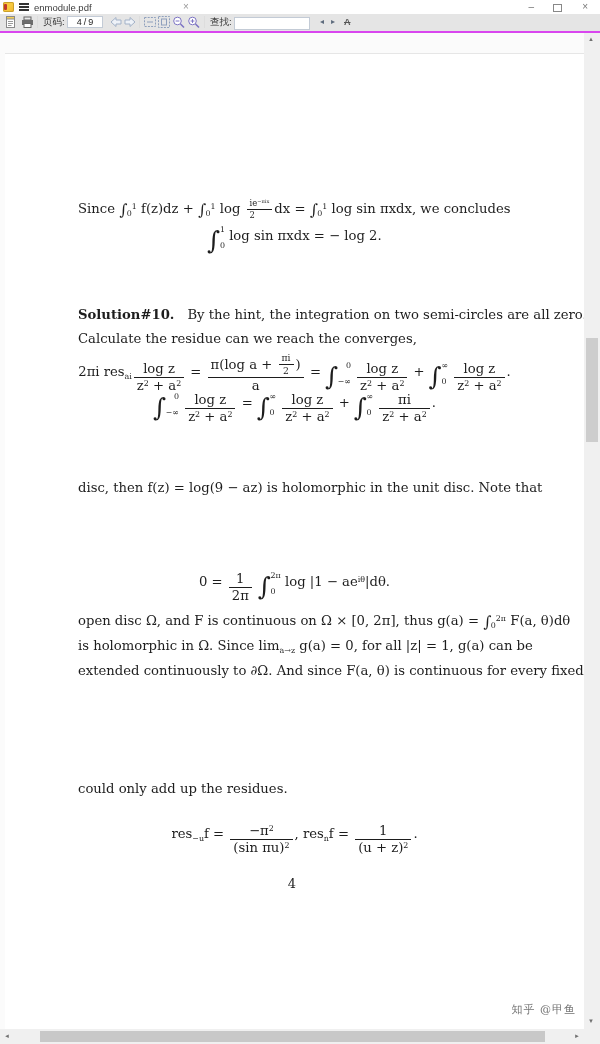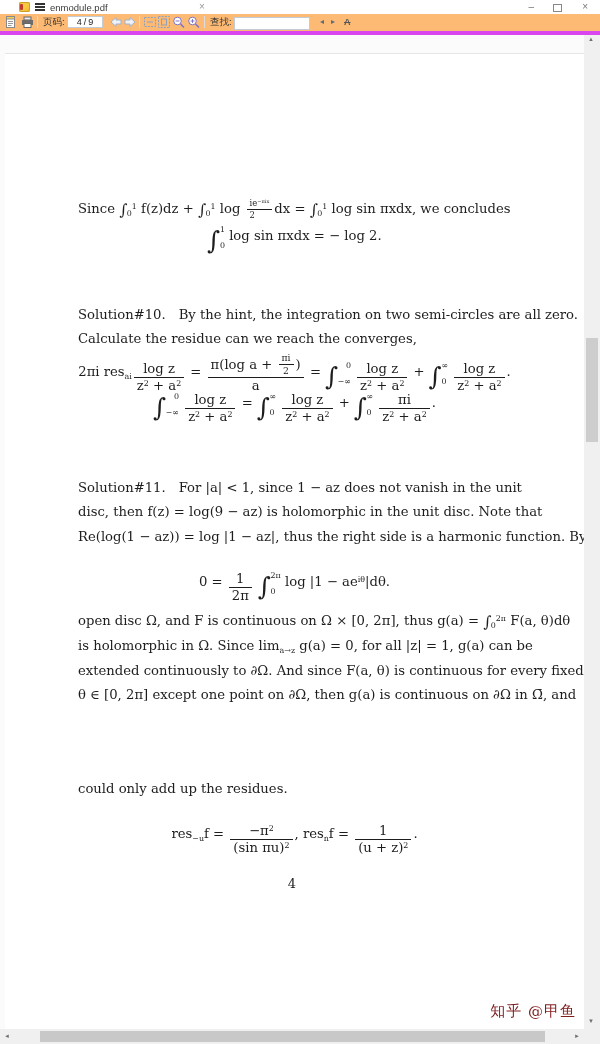--- a/index.html
+++ b/index.html
@@ -1,74 +1,74 @@
 <!DOCTYPE html>
 <html><head>
 <meta charset="utf-8">
 <style>
   html,body{margin:0;padding:0}
   body{width:600px;height:1044px;position:relative;background:#fff;overflow:hidden;
        font-family:"Liberation Sans",sans-serif;-webkit-font-smoothing:antialiased}
 
   
-  .titlebar{position:absolute;top:0;left:16px;right:0;height:14px;background:#fff;z-index:5}
+  .titlebar{position:absolute;top:0;left:0;right:0;height:14px;background:#fff;z-index:5}
   .app-logo{position:absolute;left:3px;top:2px;width:11px;height:10px;border-radius:2px;
             background:linear-gradient(135deg,#f7c93f 55%,#f0b22e);box-shadow:inset 0 0 0 1px #caa02a}
   .app-logo::before{content:"";position:absolute;left:1px;top:2px;width:3px;height:6px;background:#c0392b;border-radius:1px}
   .hamburger{position:absolute;left:19px;top:3px;width:10px;height:8px;cursor:pointer}
   .hamburger i{display:block;height:1.6px;background:#333;margin-bottom:1.6px}
   .tab-title{position:absolute;left:34px;top:2px;font-size:9.5px;color:#3a3a3a}
   .tab-close{position:absolute;left:183px;top:1px;font-size:10px;color:#999;cursor:pointer}
   .win-btn{position:absolute;top:1px;font-size:10px;color:#777;cursor:pointer}
   .win-min{right:66px}
   .win-max{right:38px;top:4px;width:7px;height:6px;border:1px solid #888}
   .win-close{right:12px}
 
   
-  .toolbar{position:absolute;top:14px;left:0;right:0;height:17px;background:#fdba74;
-           border-bottom:4px solid #d946ef;z-index:5}
+  .toolbar{position:absolute;top:14px;left:0;right:0;height:17px;background:#e5e5e5;
+           border-bottom:2px solid #d946ef;z-index:5}
   .titem{position:absolute;top:0;height:16px;display:flex;align-items:center;cursor:pointer}
   .tlabel{font-size:9.5px;color:#333;cursor:default}
   .vsep{position:absolute;top:2px;width:1px;height:12px;background:#ddd}
   .tb-box{border:1px solid #c3cbd6;background:#fff;height:12px;display:flex;align-items:center;
           justify-content:center;font-size:9px;color:#222;box-sizing:border-box}
   .page-box span{padding:0 1px}
   .find-input{border:1px solid #c3cbd6;background:#fff;height:13px;width:76px;font-size:9px;
               padding:0 2px;box-sizing:border-box;outline:none}
   .tri{font-size:8px;color:#5d6b7d;line-height:1}
   .match-case{font-size:9px;color:#555;text-decoration:line-through;font-weight:bold}
 
   
   .canvas{position:absolute;top:31px;left:0;right:16px;bottom:15px;background:#fbfbfb;overflow:hidden}
   .page{position:absolute;left:5px;top:22px;right:-2px;bottom:-2px;background:#fff;border-top:1px solid #e6e6e6}
 
   .doc{font-family:"DejaVu Serif","Liberation Serif",serif;color:#1d1d1d;font-size:13.2px}
   .block{position:absolute;left:78px;width:433px}
   .tline{line-height:24.4px;white-space:nowrap;text-align:justify;text-align-last:justify}
   .tline.short{text-align-last:left}
-  .slabel{font-weight:normal;margin-right:13px}
+  .slabel{font-weight:bold;margin-right:13px}
   .deq{text-align:center;line-height:1.1;white-space:nowrap}
 
   sup,sub{font-size:.6em;line-height:0}
   sup{vertical-align:.55em}
   sub{vertical-align:-.35em}
   .int{font-size:1.25em;vertical-align:-.12em;letter-spacing:-.5px}
   .deq .int{font-size:25px;vertical-align:-.35em}
   .deq .int+sub{vertical-align:-1.0em}
   .deq .int+sub+sup{vertical-align:1.05em;margin-left:-5px}
 
   .frac{display:inline-block;text-align:center;vertical-align:-1.05em;line-height:1.08;margin:0 2px}
   .frac>.num{display:block;padding:0 3px 1px;border-bottom:1px solid currentColor}
   .frac>.den{display:block;padding:1px 3px 0}
   .frac .frac{font-size:.7em;vertical-align:-.5em}
   .para .frac{font-size:.64em;vertical-align:-.55em;line-height:1.05}
   .para .int{font-size:1.18em}
 
   .pnum{position:absolute;left:0;width:584px;text-align:center;top:845px;font-size:13px}
-  .wm{position:absolute;right:8px;top:971px;font-size:15px;color:#7f1d1d;letter-spacing:1px}
+  .wm{position:absolute;right:8px;top:971px;font-size:11px;color:#737373;letter-spacing:1px}
 
   
   .vscroll{position:absolute;top:31px;right:0;width:16px;bottom:15px;background:#f0f0f0}
   .vthumb{position:absolute;left:2px;right:2px;top:307px;height:104px;background:#cdcdcd}
   .hscroll{position:absolute;left:0;right:16px;bottom:0;height:15px;background:#f0f0f0}
   .hthumb{position:absolute;top:2px;bottom:2px;left:40px;width:505px;background:#c8c8c8}
   .sb-arrow{position:absolute;color:#707070;font-size:8px;line-height:1;cursor:pointer}
   .corner{position:absolute;right:0;bottom:0;width:16px;height:15px;background:#f0f0f0}
   svg{display:block}
 </style>
@@ -178,30 +178,27 @@
     <div class="block deq" style="top:196px"><span class="int">∫</span><sub>0</sub><sup>1</sup> log sin πxdx = − log 2.</div>
 
     <div class="block para" style="top:272px">
       <div class="tline"><span class="slabel">Solution#10.</span><span>By the hint, the integration on two semi-circles are all zero.</span></div>
       <div class="tline short">Calculate the residue can we reach the converges,</div>
     </div>
     <div class="block deq" style="top:322px">2πi res<sub>ai</sub><span class="frac"><span class="num">log z</span><span class="den">z<sup>2</sup> + a<sup>2</sup></span></span> = <span class="frac"><span class="num">π(log a + <span class="frac"><span class="num">πi</span><span class="den">2</span></span>)</span><span class="den">a</span></span> = <span class="int">∫</span><sub>−∞</sub><sup>0</sup> <span class="frac"><span class="num">log z</span><span class="den">z<sup>2</sup> + a<sup>2</sup></span></span> + <span class="int">∫</span><sub>0</sub><sup>∞</sup> <span class="frac"><span class="num">log z</span><span class="den">z<sup>2</sup> + a<sup>2</sup></span></span>.</div>
     <div class="block deq" style="top:362px"><span class="int">∫</span><sub>−∞</sub><sup>0</sup> <span class="frac"><span class="num">log z</span><span class="den">z<sup>2</sup> + a<sup>2</sup></span></span> = <span class="int">∫</span><sub>0</sub><sup>∞</sup> <span class="frac"><span class="num">log z</span><span class="den">z<sup>2</sup> + a<sup>2</sup></span></span> + <span class="int">∫</span><sub>0</sub><sup>∞</sup> <span class="frac"><span class="num">πi</span><span class="den">z<sup>2</sup> + a<sup>2</sup></span></span>.</div>
 
     <div class="block para" style="top:445px">
-      <div class="tline"><span class="slabel">Solution#11.</span><span>For |a| &lt; 1, since 1 − az does not vanish in the unit</span></div>
       <div class="tline">disc, then f(z) = log(9 − az) is holomorphic in the unit disc. Note that</div>
-      <div class="tline">Re(log(1 − az)) = log |1 − az|, thus the right side is a harmonic function. By</div>
     </div>
     <div class="block deq" style="top:541px">0 = <span class="frac"><span class="num">1</span><span class="den">2π</span></span> <span class="int">∫</span><sub>0</sub><sup>2π</sup> log |1 − ae<sup>iθ</sup>|dθ.</div>
     <div class="block para" style="top:578px">
       <div class="tline">open disc Ω, and F is continuous on Ω × [0, 2π], thus g(a) = <span class="int">∫</span><sub>0</sub><sup>2π</sup> F(a, θ)dθ</div>
       <div class="tline">is holomorphic in Ω. Since lim<sub>a→z</sub> g(a) = 0, for all |z| = 1, g(a) can be</div>
       <div class="tline">extended continuously to ∂Ω. And since F(a, θ) is continuous for every fixed</div>
-      <div class="tline">θ ∈ [0, 2π] except one point on ∂Ω, then g(a) is continuous on ∂Ω in Ω̄, and</div>
     </div>
 
     <div class="block para" style="top:746px">
       <div class="tline short">could only add up the residues.</div>
     </div>
     <div class="block deq" style="top:793px">res<sub>−u</sub>f = <span class="frac"><span class="num">−π<sup>2</sup></span><span class="den">(sin πu)<sup>2</sup></span></span>,   res<sub>n</sub>f = <span class="frac"><span class="num">1</span><span class="den">(u + z)<sup>2</sup></span></span>.</div>
 
     <div class="pnum">4</div>
     <div class="wm">知乎 @甲鱼</div>
   </div>

